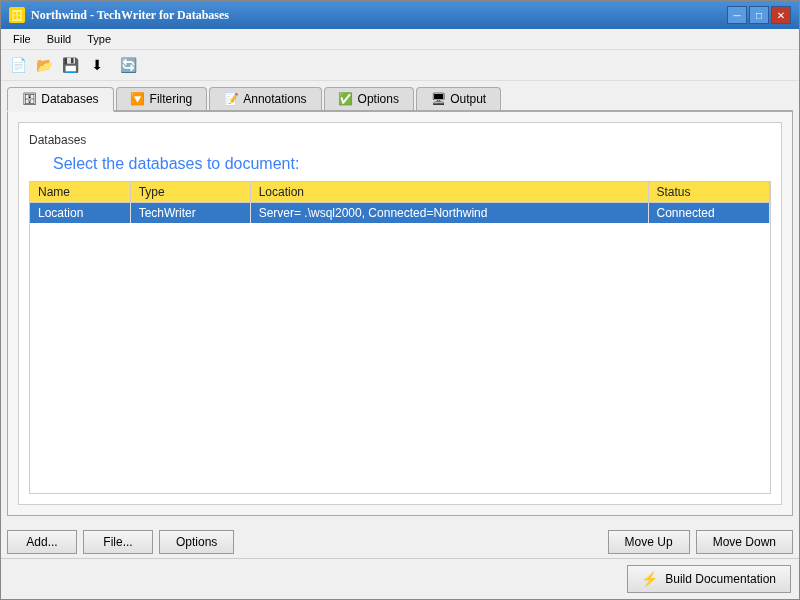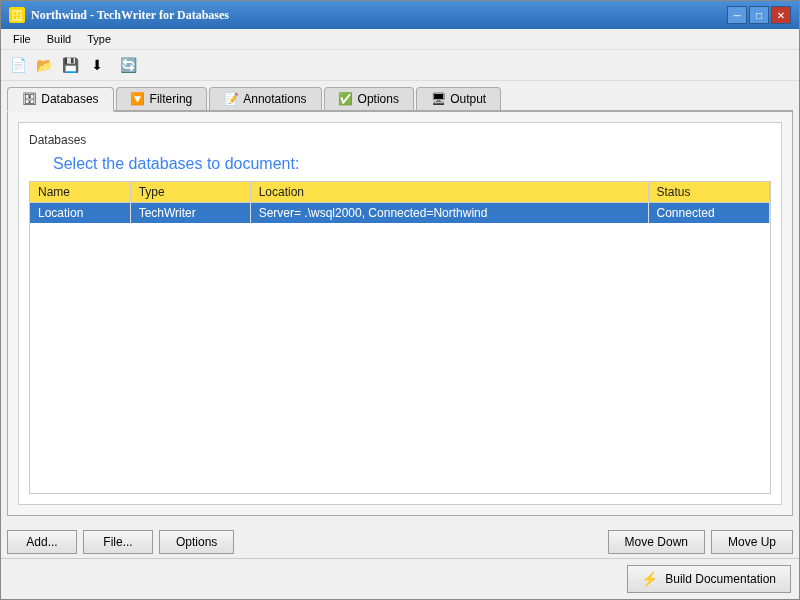--- a/index.html
+++ b/index.html
@@ -320,22 +320,22 @@
         </div>
       </div>
     </div>
   </div>
 
   <div class="button-row">
     <button class="btn">Add...</button>
     <button class="btn">File...</button>
     <button class="btn">Options</button>
     <div class="spacer"></div>
+    <button class="btn">Move Up</button>
     <button class="btn">Move Down</button>
-    <button class="btn">Move Up</button>
   </div>
 
   <div class="footer">
     <button class="build-btn">
       <span class="build-icon">⚡</span>
       <span>Build Documentation</span>
     </button>
   </div>
 </div>
 

